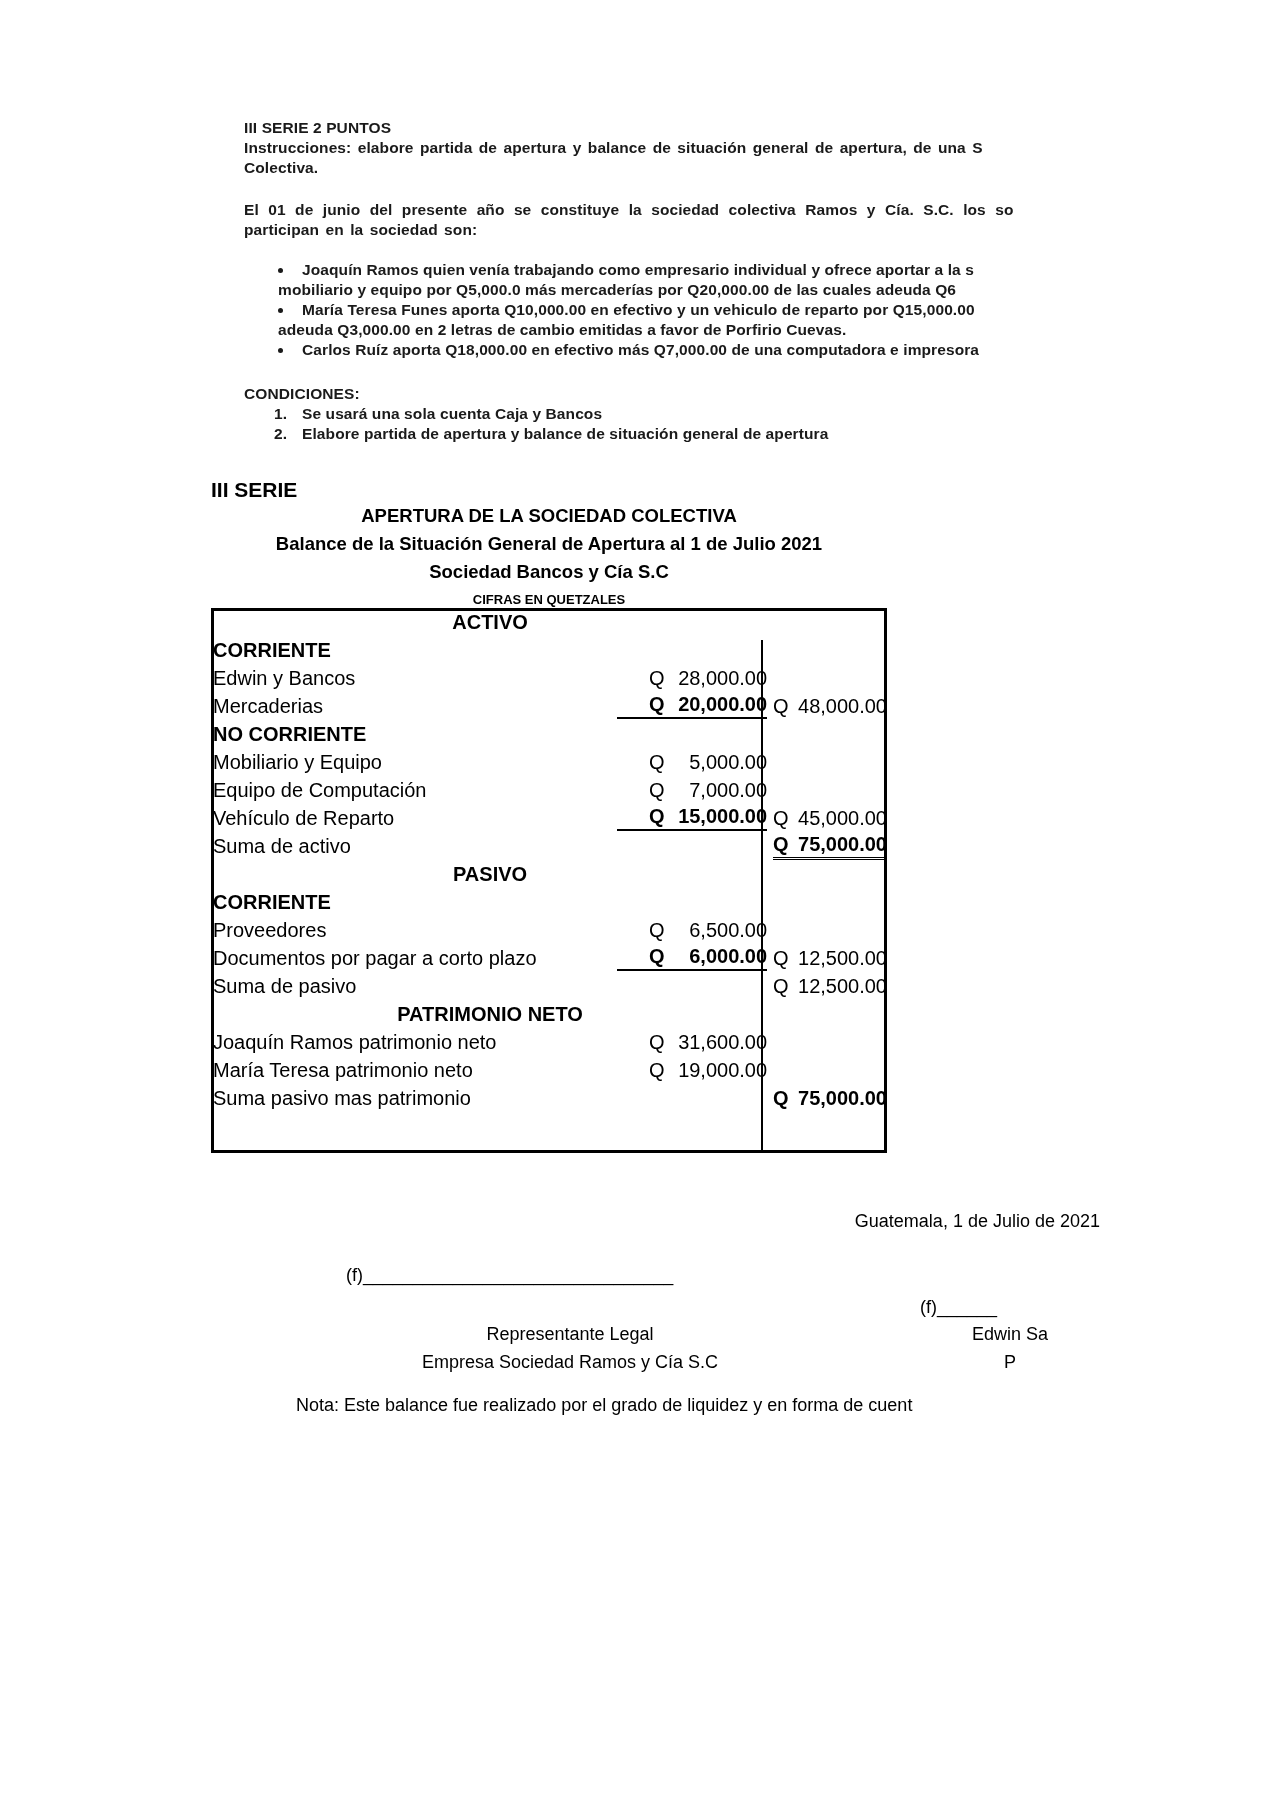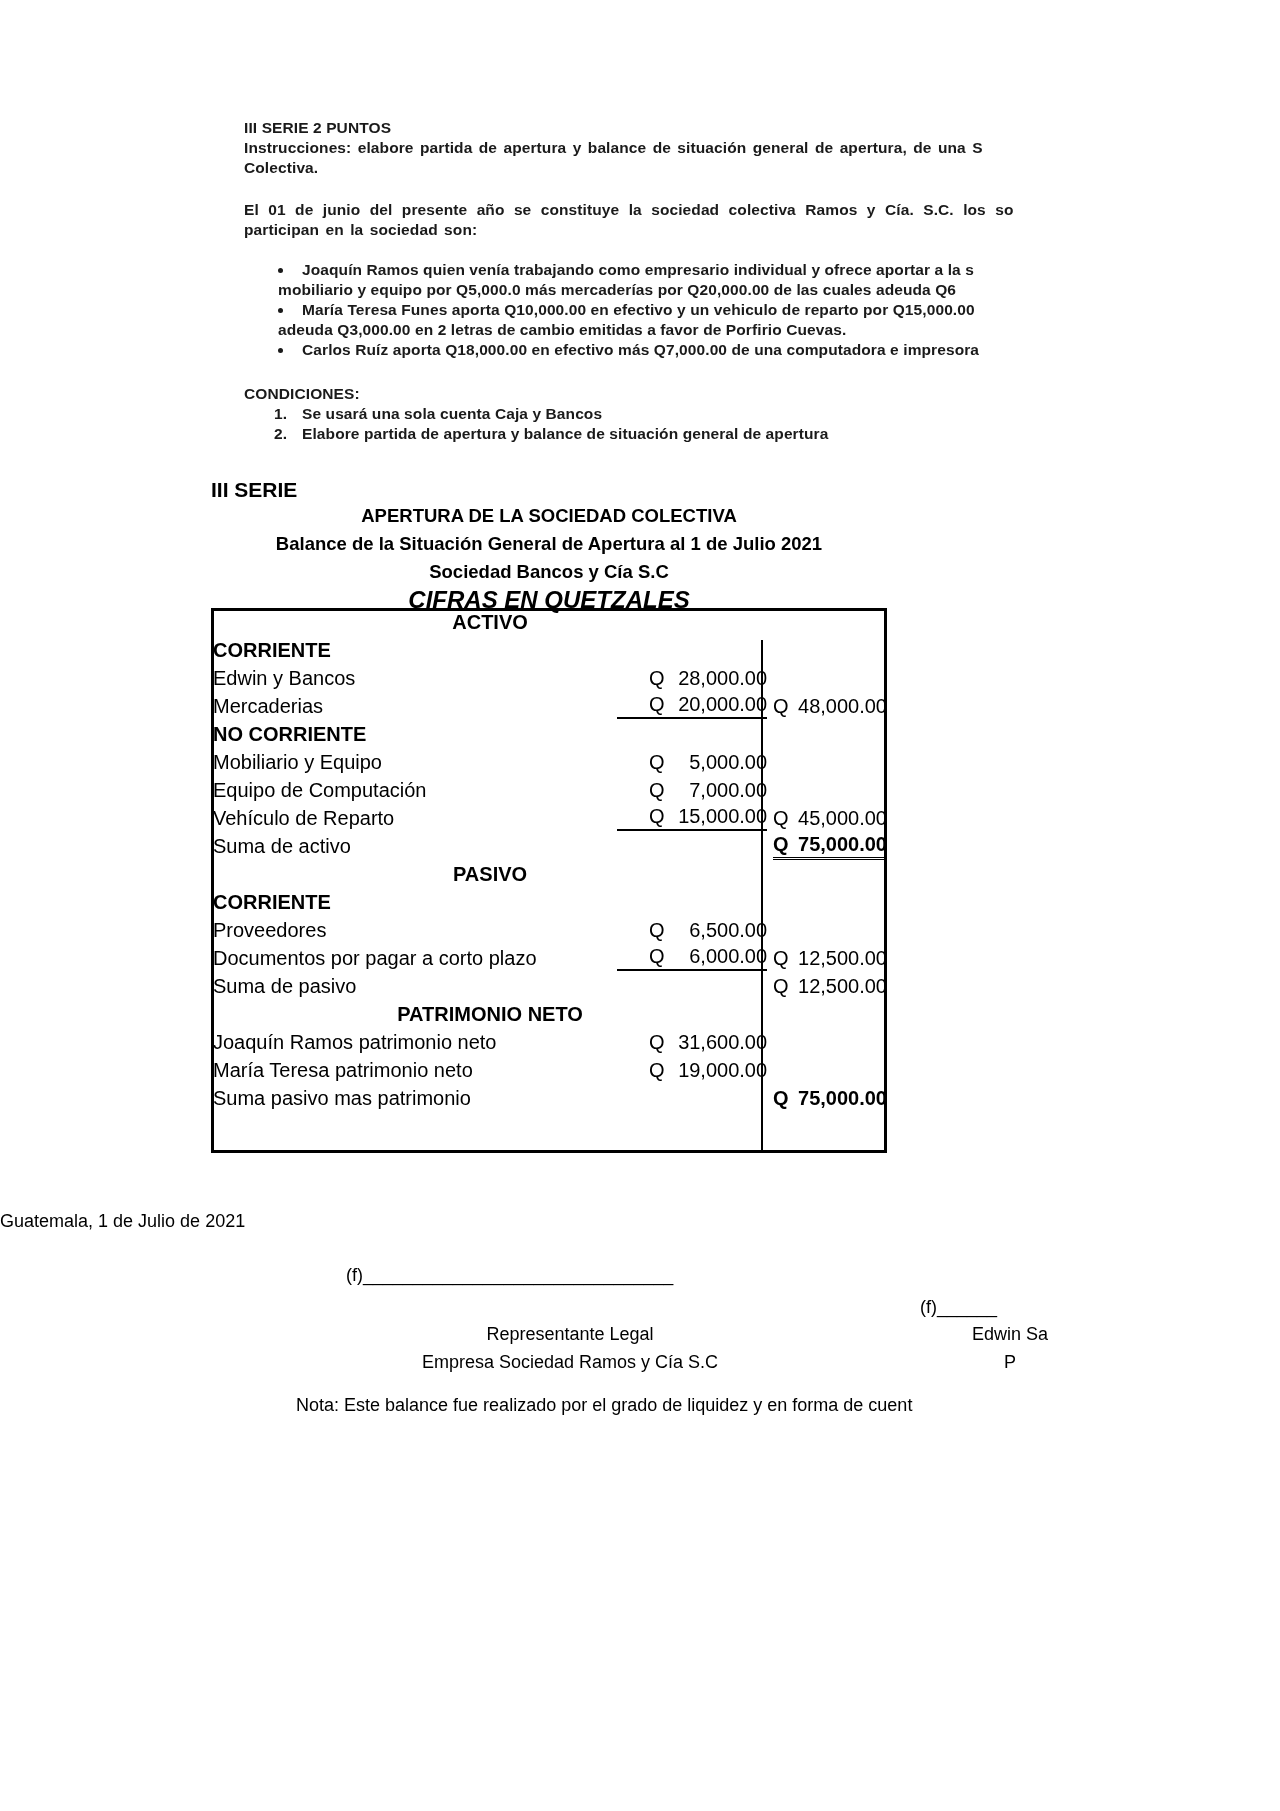--- a/index.html
+++ b/index.html
@@ -63,21 +63,21 @@
   .titles{
     position:absolute; left:211px; top:30px; width:676px;
     text-align:center;
     font-weight:bold;
     font-size:18.5px;
     line-height:28px;
   }
   .titles .t1{}
   .titles .t2{}
   .titles .t3{}
-  .titles .t4{font-size:24px;font-style:italic;}
+  .titles .t4{font-size:13px;}
 
   table.bal{
     position:absolute;
     left:211px; top:136px;
     width:676px;
     border-collapse:collapse;
     font-size:20px;
     font-family:"Liberation Sans", sans-serif;
   }
   table.bal td{
@@ -104,41 +104,42 @@
   td.c1{width:175px;text-align:right;padding-right:6px;}
   td.c2{width:120px;text-align:right;padding-right:8px;}
   .ctr{text-align:center;font-weight:bold;}
   .bold{font-weight:bold;}
   .uline > .amt{
     display:inline-block;
     border-bottom:2px solid #000;
     padding-bottom:1px;
     min-width:150px;
     text-align:right;
+    font-weight:bold;
   }
   .dblline > .amt2{
     display:inline-block;
     border-bottom:3px double #000;
     padding-bottom:1px;
     min-width:108px;
     text-align:right;
   }
   .qwrap{display:inline-block;}
   .q{display:inline-block;width:22px;text-align:left;}
   .v{display:inline-block;min-width:96px;text-align:right;}
   .v2{display:inline-block;min-width:92px;text-align:right;}
 
   
   .footer{
     position:absolute;left:0;top:1195px;width:1280px;
     font-size:18px;
     font-family:"Liberation Sans", sans-serif;
   }
   .place{
-    position:absolute;left:0;top:16px;width:1100px;text-align:left;
+    position:absolute;left:0;top:16px;width:1100px;text-align:right;
   }
   .sigL{position:absolute;left:346px;top:70px;}
   .sigR{position:absolute;left:920px;top:70px;margin-top:32px;}
   .sigline{letter-spacing:0px;}
   .capL{position:absolute;left:200px;top:125px;width:740px;text-align:center;line-height:28px;}
   .capR{position:absolute;left:880px;top:125px;width:260px;text-align:center;line-height:28px;}
   .nota{position:absolute;left:296px;top:200px;white-space:nowrap;}
 </style>
 </head>
 <body>

